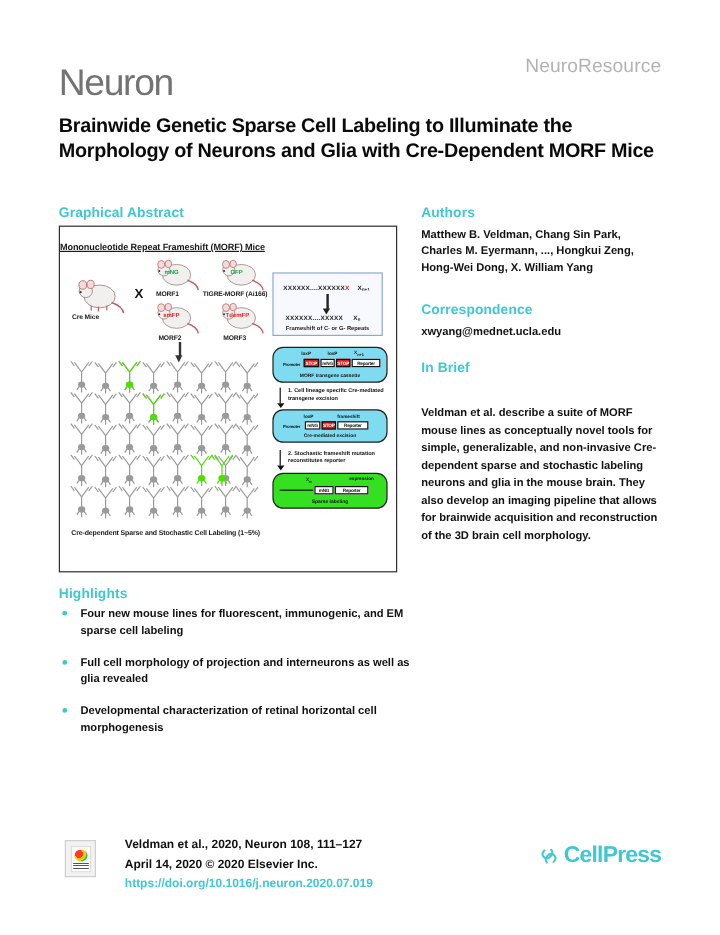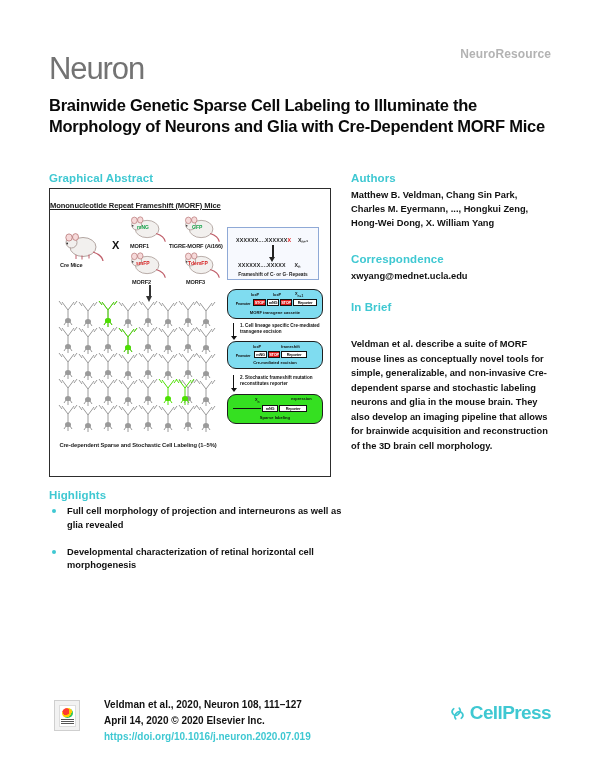--- a/index.html
+++ b/index.html
@@ -11,21 +11,21 @@
     -webkit-font-smoothing:antialiased;
     position:relative;
     overflow:hidden;
   }
   .page{position:absolute;inset:0;}
 
   
   .kicker{
     position:absolute;left:0;right:49px;top:47px;
     text-align:right;
-    font-size:12px;font-weight:bold;color:#b3b3b3;
+    font-size:16px;font-weight:normal;color:#b3b3b3;
     letter-spacing:.1px;
   }
   .logo{
     position:absolute;left:49px;top:53px;
     font-size:31px;font-weight:normal;color:#737373;
     letter-spacing:-1.1px;line-height:1;
   }
   .title{
     position:absolute;left:49px;top:95px;width:500px;
     font-size:16.5px;font-weight:bold;line-height:1.30;
@@ -156,20 +156,21 @@
   <div class="sect" id="auth-head">Authors</div>
   <div class="sect" id="corr-head">Correspondence</div>
   <div class="sect" id="brief-head">In Brief</div>
   <div class="sect" id="high-head">Highlights</div>
 
   <div class="rcol" id="authors">Matthew B. Veldman, Chang Sin Park, Charles M. Eyermann, ..., Hongkui Zeng, Hong-Wei Dong, X. William Yang</div>
   <div class="rcol" id="corr">xwyang@mednet.ucla.edu</div>
   <div class="rcol" id="brief">Veldman et al. describe a suite of MORF mouse lines as conceptually novel tools for simple, generalizable, and non-invasive Cre-dependent sparse and stochastic labeling neurons and glia in the mouse brain. They also develop an imaging pipeline that allows for brainwide acquisition and reconstruction of the 3D brain cell morphology.</div>
 
   <div id="highlights">
+    <div class="hl"><span class="dot"></span><span>Four new mouse lines for fluorescent, immunogenic, and EM sparse cell labeling</span></div>
     <div class="hl"><span class="dot"></span><span>Full cell morphology of projection and interneurons as well as glia revealed</span></div>
     <div class="hl"><span class="dot"></span><span>Developmental characterization of retinal horizontal cell morphogenesis</span></div>
   </div>
 
   <div id="ga-box">
     <div id="ga-inner">
 
       <div class="ga-title">Mononucleotide Repeat Frameshift (MORF) Mice</div>
 
       <div class="mouse" style="left:12px;top:43px;">

